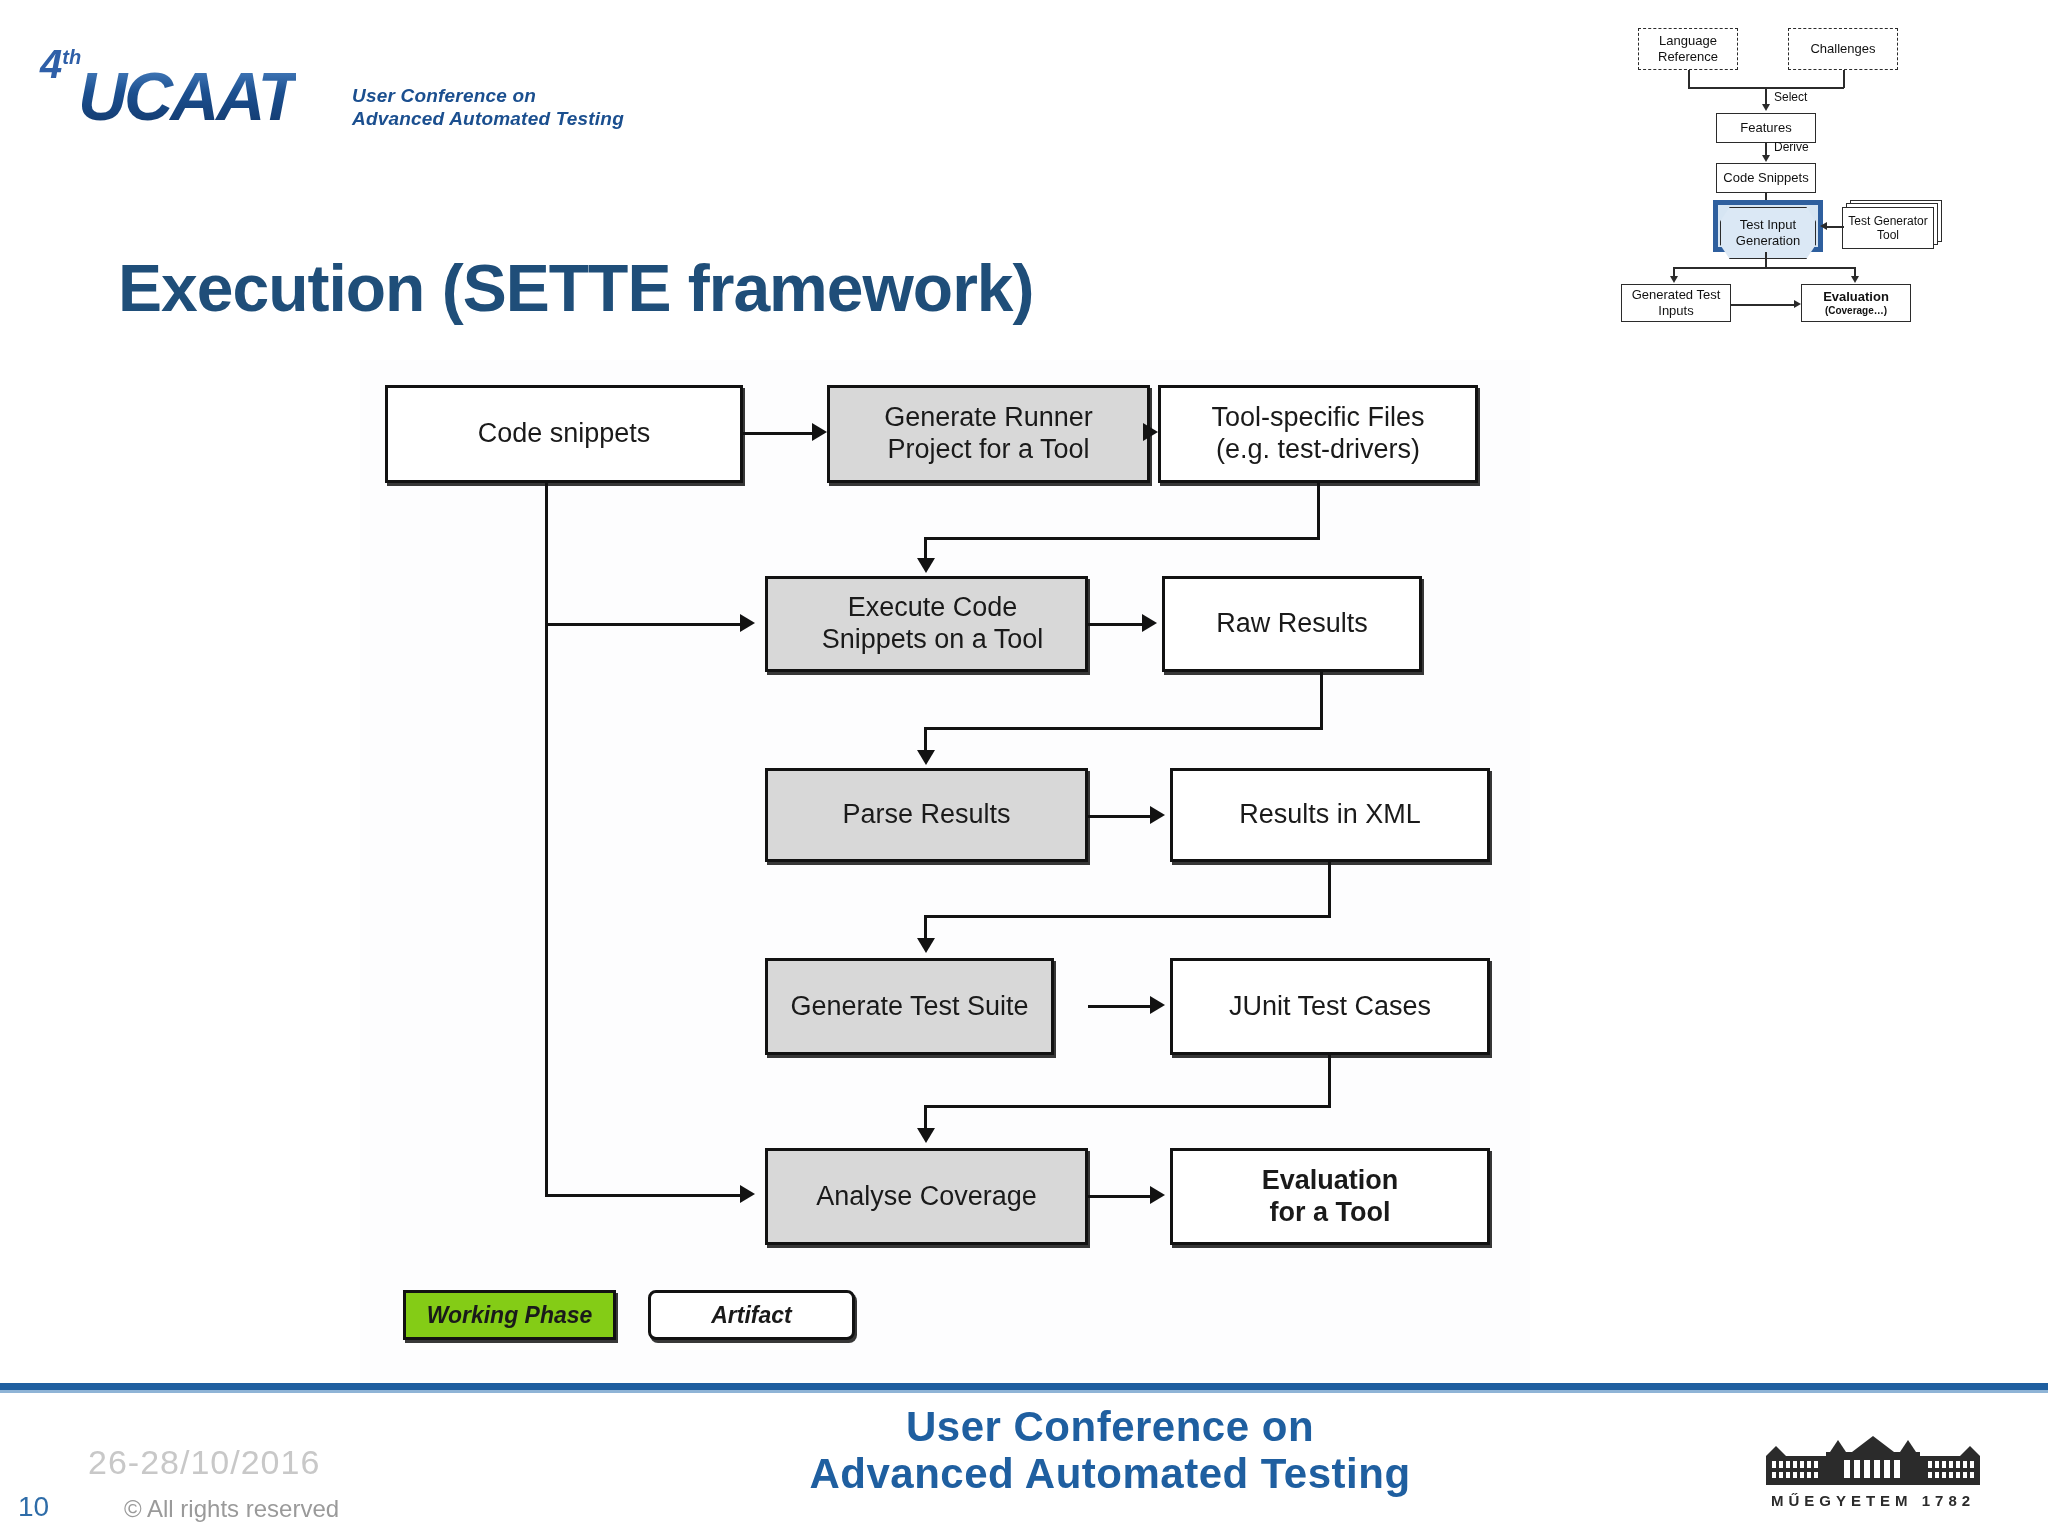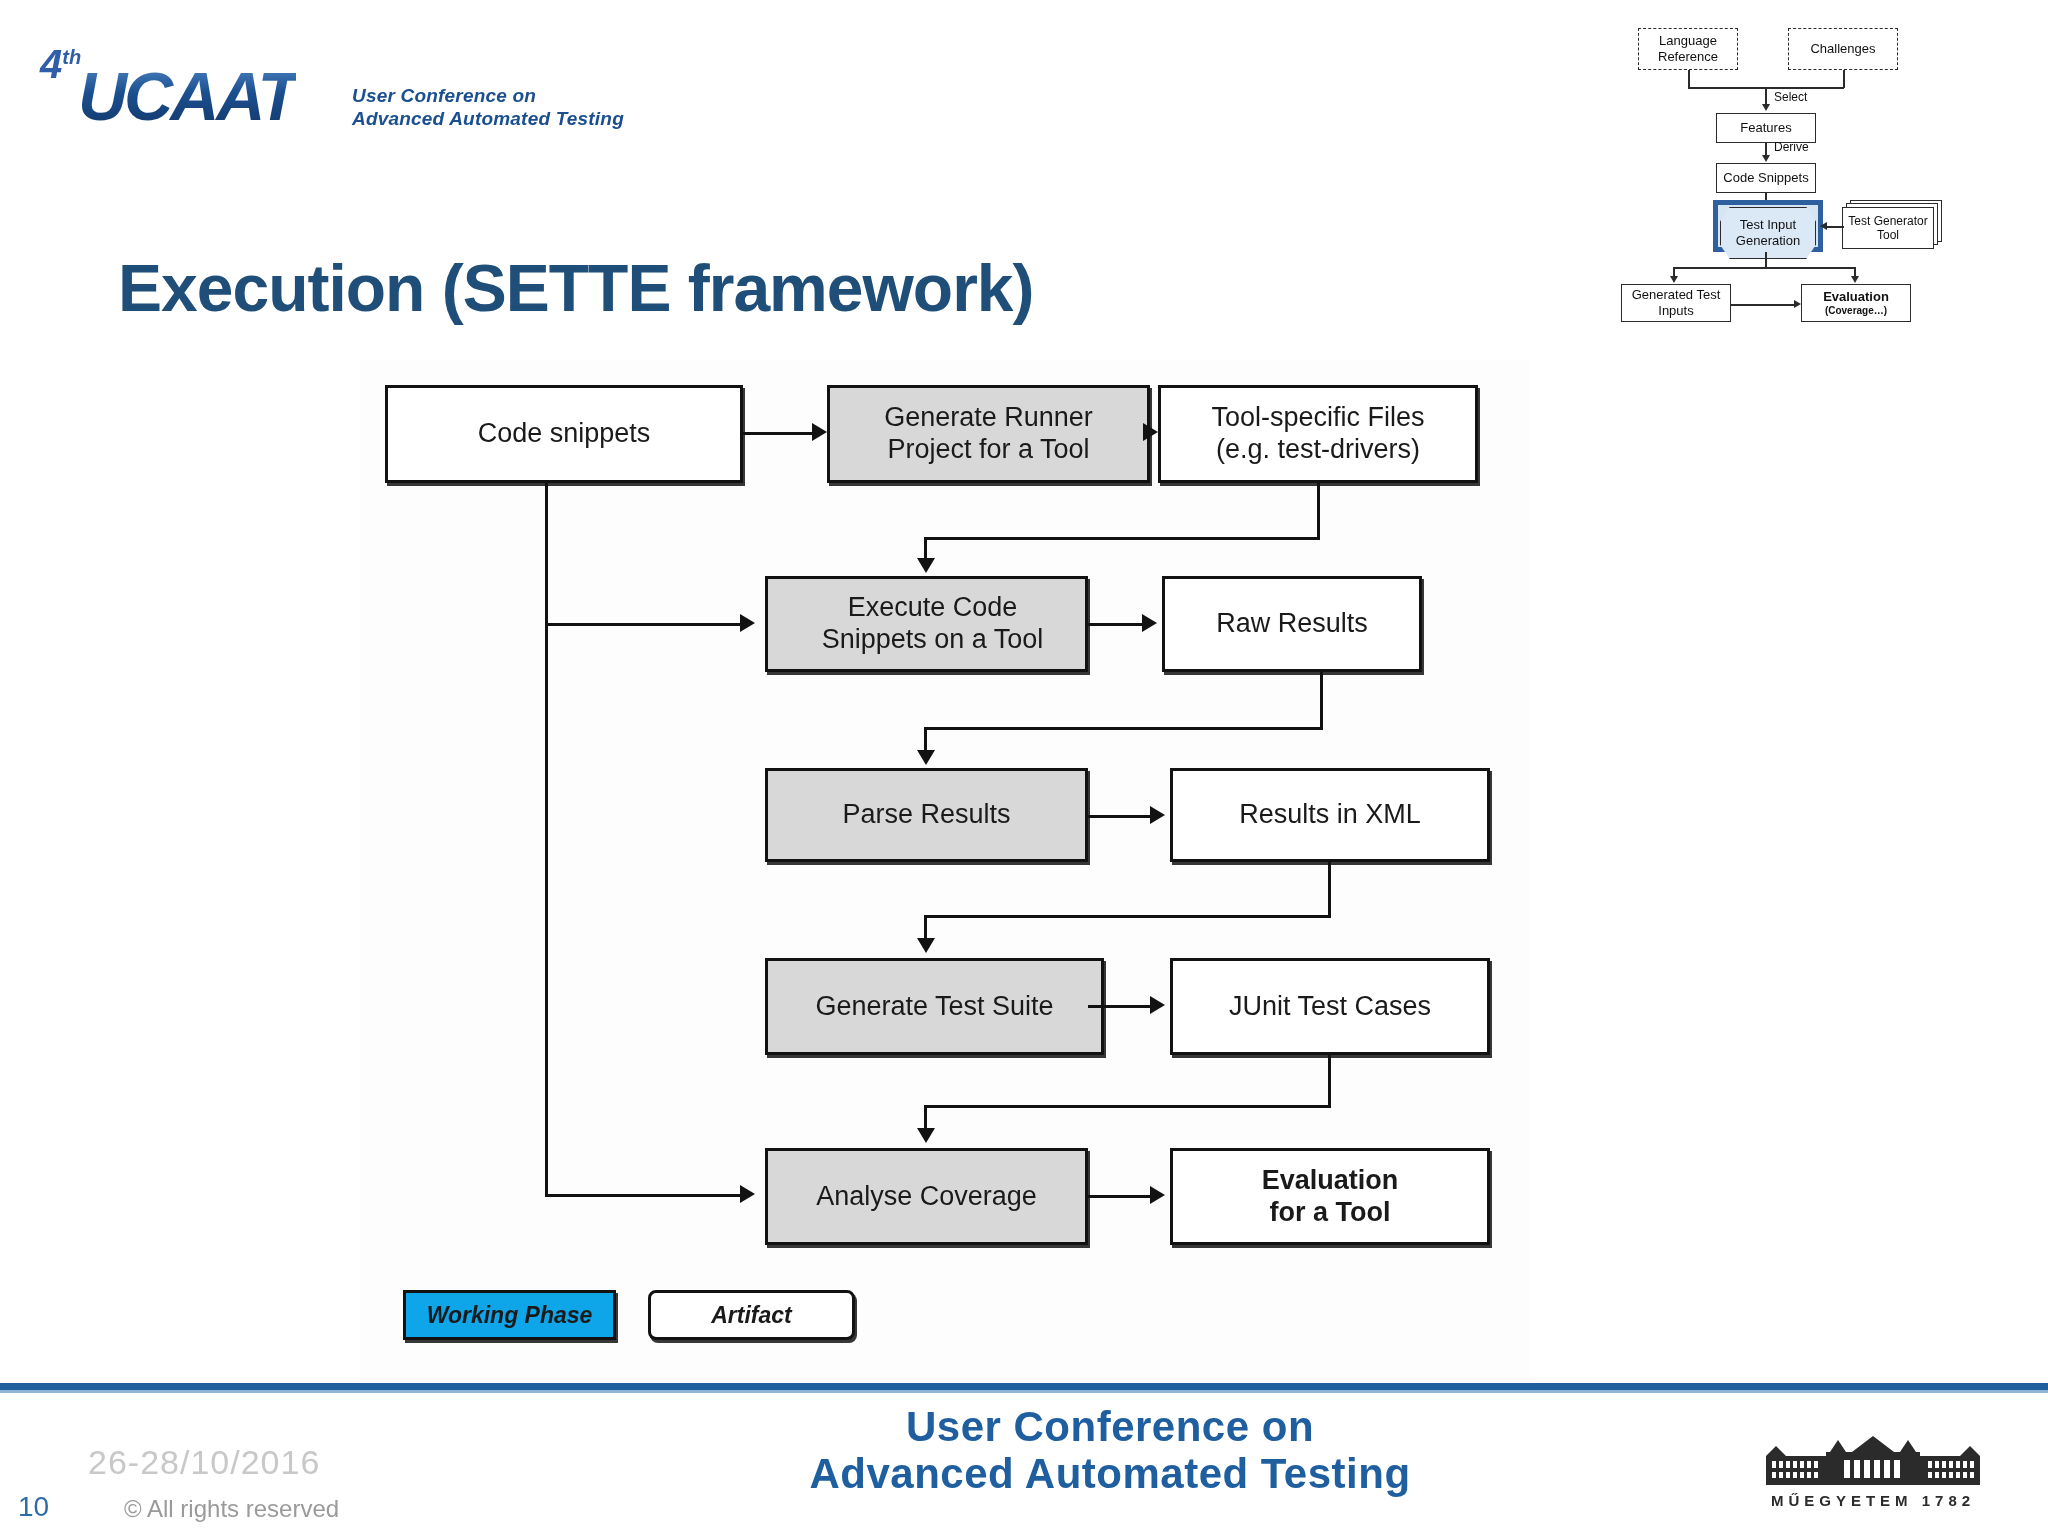--- a/index.html
+++ b/index.html
@@ -154,21 +154,21 @@
 
   <div class="node phase" style="left:405px;top:216px;width:323px;height:96px;white-space:pre-line;padding-left:12px;">Execute Code
 Snippets on a Tool</div>
 
   <div class="node artifact" style="left:802px;top:216px;width:260px;height:96px;">Raw Results</div>
 
   <div class="node artifact" style="left:810px;top:408px;width:320px;height:94px;">Results in XML</div>
 
   <div class="node phase" style="left:405px;top:408px;width:323px;height:94px;">Parse Results</div>
 
-  <div class="node phase" style="left:405px;top:598px;width:339px;height:97px;">Generate Test Suite</div>
+  <div class="node phase" style="left:405px;top:598px;width:289px;height:97px;">Generate Test Suite</div>
 
   <div class="node artifact" style="left:810px;top:598px;width:320px;height:97px;">JUnit Test Cases</div>
 
   <div class="node phase" style="left:405px;top:788px;width:323px;height:97px;">Analyse Coverage</div>
 
   <div class="node artifact bold" style="left:810px;top:788px;width:320px;height:97px;white-space:pre-line;">Evaluation
 for a Tool</div>
 
   <div class="line hl" style="left:383px;top:72px;width:70px;"></div>
   <div class="arrow" style="left:452px;top:63px;"></div>
@@ -215,21 +215,21 @@
   <div class="arrow" style="left:790px;top:636px;"></div>
 
   <div class="line vl" style="left:968px;top:695px;height:53px;"></div>
   <div class="line hl" style="left:564px;top:745px;width:407px;"></div>
   <div class="line vl" style="left:564px;top:745px;height:24px;"></div>
   <div class="arrow down" style="left:557px;top:768px;"></div>
 
   <div class="line hl" style="left:728px;top:835px;width:62px;"></div>
   <div class="arrow" style="left:790px;top:826px;"></div>
 
-  <div class="legend-box" style="left:43px;top:930px;width:213px;height:50px;background:#0ea5e9;">Working Phase</div>
+  <div class="legend-box" style="left:43px;top:930px;width:213px;height:50px;background:#84cc16;">Working Phase</div>
   <div class="legend-box" style="left:288px;top:930px;width:207px;height:50px;background:#ffffff;border-radius:8px;">Artifact</div>
 </div>
 
 <div id="mini">
 
   <div class="m-node dashed" style="left:26px;top:10px;width:100px;height:42px;white-space:pre-line;">Language
 Reference</div>
 
   <div class="m-node dashed" style="left:176px;top:10px;width:110px;height:42px;">Challenges</div>
 

